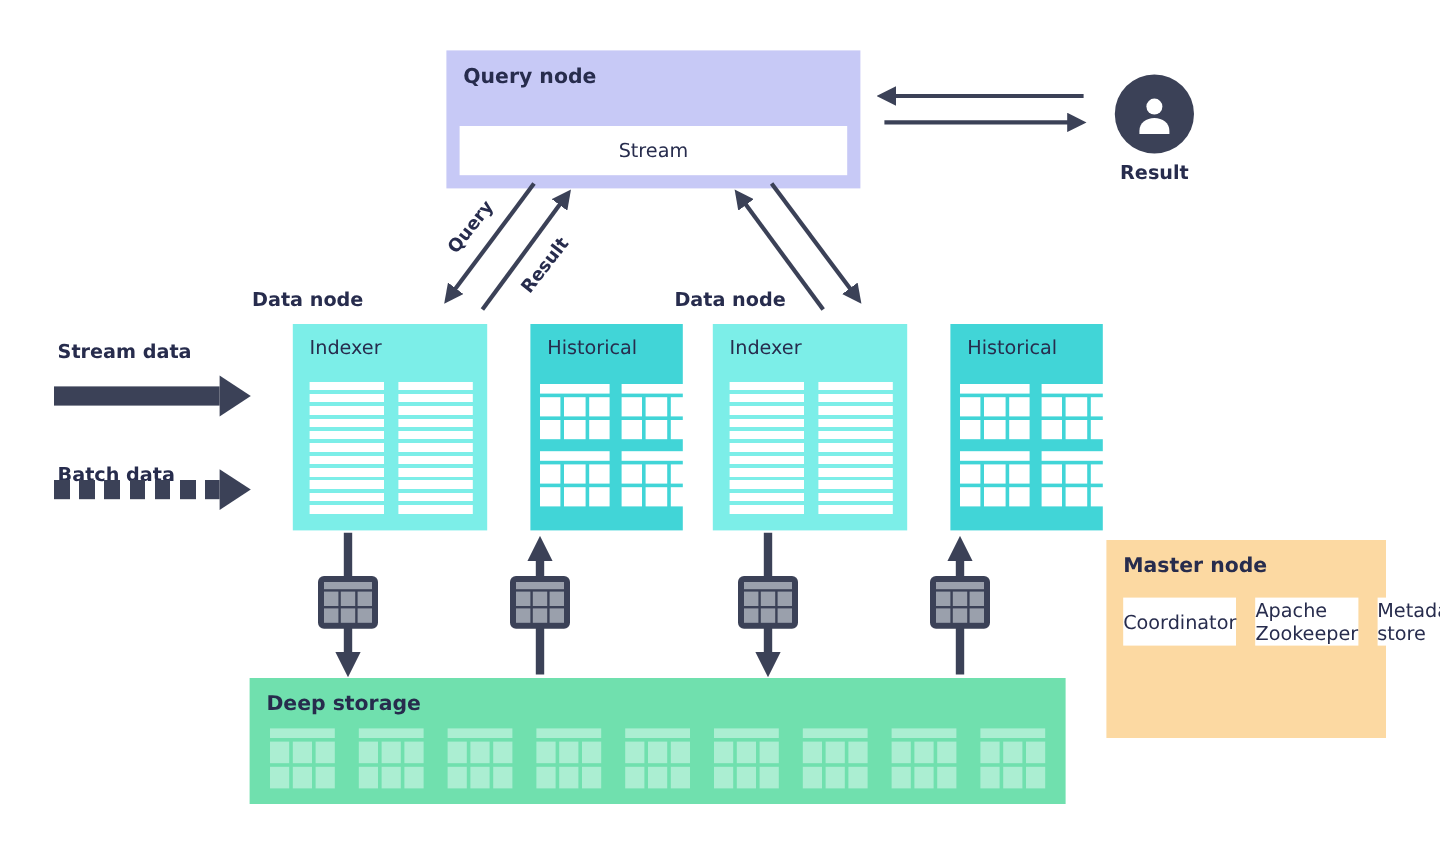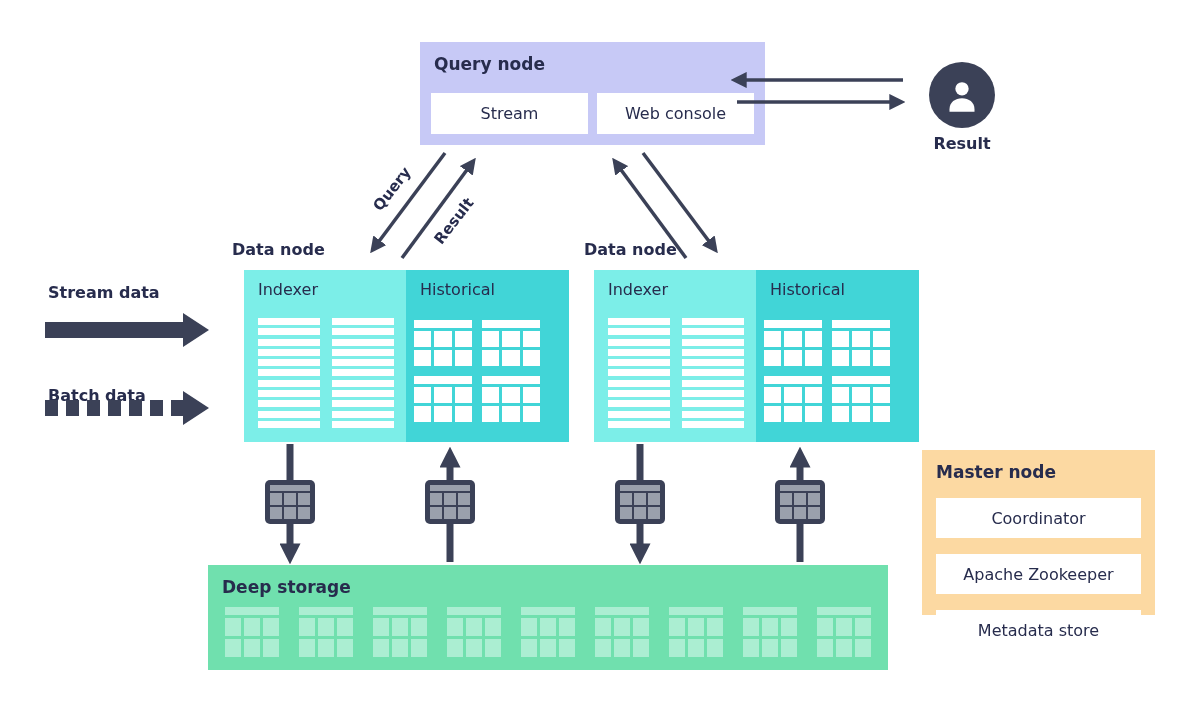--- a/index.html
+++ b/index.html
@@ -11,34 +11,34 @@
   
   .box-title{position:absolute;left:14px;top:12px;font-size:17px;font-weight:600;}
   .white-pill{background:#ffffff;display:flex;align-items:center;justify-content:center;font-size:16px;}
 
   .table-icon{display:flex;flex-direction:column;gap:3px;}
   .table-icon .th{height:8px;background:var(--cell);}
   .table-icon .tb{flex:1;display:grid;grid-template-columns:1fr 1fr 1fr;grid-template-rows:1fr 1fr;gap:3px;}
   .table-icon .tb i{display:block;background:var(--cell);}
 
   
-  .query-node{position:absolute;left:372px;top:42px;width:345px;height:103px;background:#c7c9f6;margin-left:48px;}
+  .query-node{position:absolute;left:372px;top:42px;width:345px;height:115px;background:#c7c9f6;}
   .qn-items{position:absolute;left:11px;right:11px;bottom:11px;display:flex;gap:9px;}
   .qn-items .white-pill{flex:1;height:41px;}
 
   
   .client-badge{position:absolute;left:929px;top:62px;width:66px;height:66px;border-radius:50%;
     background:#3b4157;display:flex;align-items:center;justify-content:center;overflow:hidden;}
   .client-label{position:absolute;left:919px;top:134px;width:86px;text-align:center;font-size:16px;font-weight:600;}
 
   
-  .dn-label{position:absolute;top:240px;font-size:16px;font-weight:700;margin-left:22px;}
+  .dn-label{position:absolute;top:240px;font-size:16px;font-weight:700;}
   .data-node{position:absolute;top:270px;width:325px;height:172px;display:flex;padding-left:36px;}
   .indexer{position:relative;width:162px;height:100%;background:#7ceee8;}
-  .historical{position:relative;flex:1;height:100%;background:#41d5d7;}
+  .historical{position:relative;flex:1;height:100%;background:#41d5d7;margin-left:36px;}
   .sec-title{position:absolute;left:14px;top:10px;font-size:16px;}
   .segment{position:absolute;top:48px;width:62px;height:112px;
     background:repeating-linear-gradient(to bottom,#ffffff 0 7px,rgba(255,255,255,0) 7px 10.3px);}
   .hist-grid{position:absolute;left:8px;top:50px;display:grid;
     grid-template-columns:58px 58px;grid-template-rows:46px 46px;gap:10px;--cell:#ffffff;}
 
   
   .io-label{position:absolute;left:48px;font-size:16px;font-weight:700;}
   .thick-shaft{position:absolute;left:45px;width:138px;height:16px;background:#3b4157;}
   .thick-shaft.dashed{background:repeating-linear-gradient(to right,#3b4157 0 13px,rgba(0,0,0,0) 13px 21px);}
@@ -46,21 +46,21 @@
     border-top:17px solid transparent;border-bottom:17px solid transparent;border-left:26px solid #3b4157;}
 
   
   .deep-storage{position:absolute;left:208px;top:565px;width:680px;height:105px;background:#70e0ae;}
   .ds-row{position:absolute;left:17px;right:17px;top:42px;bottom:13px;display:flex;
     justify-content:space-between;--cell:#abeed2;}
   .ds-row .table-icon{width:54px;}
 
   
   .master-node{position:absolute;left:922px;top:450px;width:233px;height:165px;background:#fcd9a2;}
-  .mn-items{position:absolute;left:14px;right:14px;top:48px;display:flex;flex-direction:column;gap:16px;}
+  .mn-items{position:absolute;left:14px;right:14px;top:48px;display:flex;flex-direction:row;gap:16px;}
   .mn-items .white-pill{height:40px;}
 
   
   .arrows{position:absolute;left:0;top:0;pointer-events:none;}
   .dark-chip{position:absolute;width:50px;height:44px;background:#3b4157;border-radius:5px;
     padding:5px;box-sizing:border-box;--cell:#9aa0ac;}
   .dark-chip .table-icon{width:100%;height:100%;gap:2px;}
   .dark-chip .th{height:6px;}
   .dark-chip .tb{gap:2px;}
 
@@ -69,21 +69,20 @@
 </style>
 </head>
 <body>
 
 <div class="canvas">
 
   <div class="query-node">
     <div class="box-title">Query node</div>
     <div class="qn-items">
       <div class="white-pill">Stream</div>
-      <div class="white-pill">Web console</div>
     </div>
   </div>
 
   <div class="client-badge">
     <svg width="40" height="40" viewBox="0 0 24 24">
       <circle cx="12" cy="8.3" r="4" fill="#ffffff"></circle>
       <path d="M4.5 20.5c0-4.1 3.4-6.5 7.5-6.5s7.5 2.4 7.5 6.5v1.5h-15z" fill="#ffffff"></path>
     </svg>
   </div>
   <div class="client-label">Result</div>

